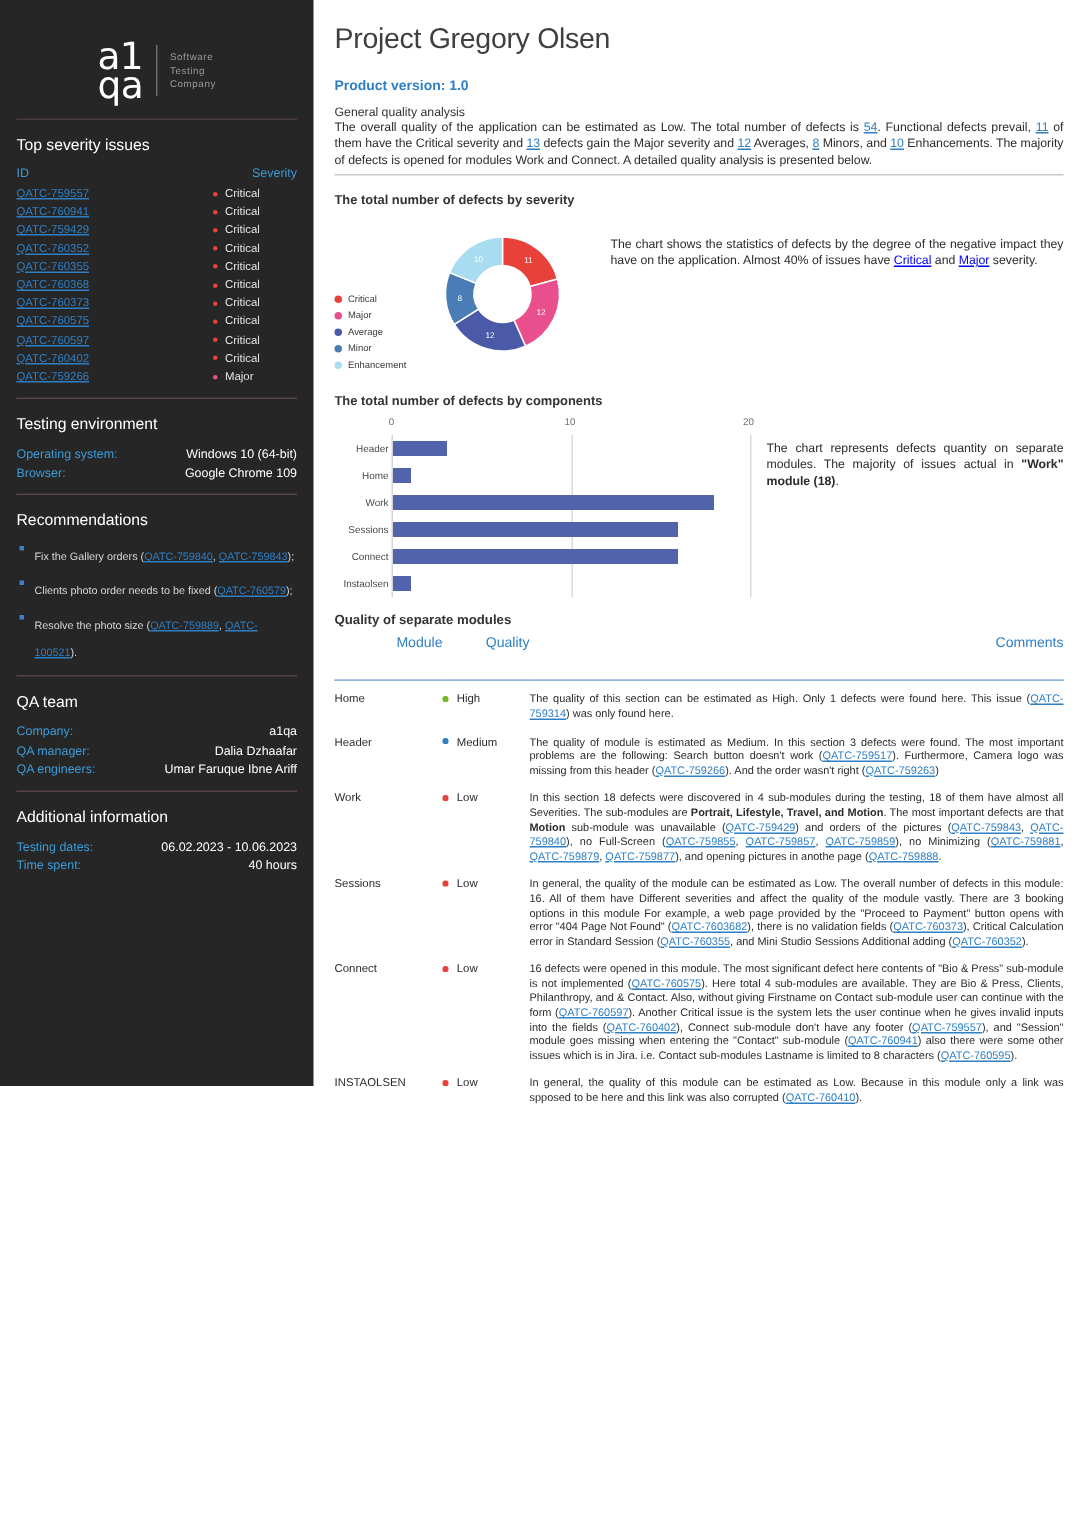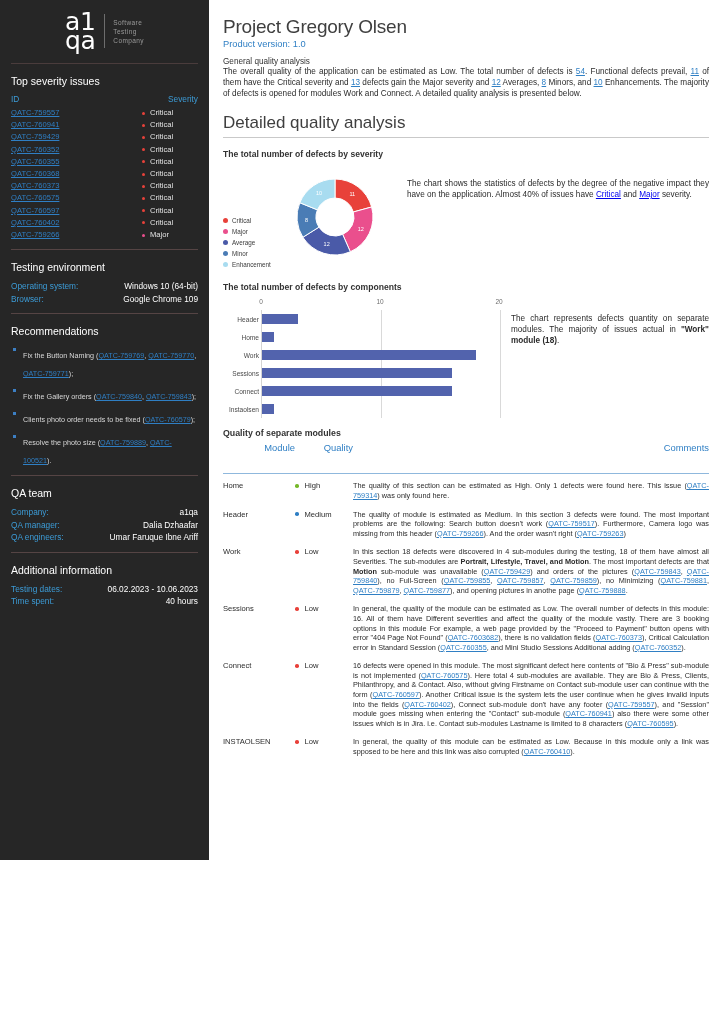--- a/index.html
+++ b/index.html
@@ -6,23 +6,23 @@
   html, body {
     width: 722px; height: 1024px;
     background: #ffffff;
     font-family: "Liberation Sans", sans-serif;
     overflow: hidden;
   }
   .page { display: flex; width: 722px; height: 1024px; }
 
   
   .sidebar {
-    width: 209px; height: 860px;
+    width: 209px; height: 724px;
     background: #262626;
-    padding: 0 11px;
+    padding: 16px 11px;
     color: #ffffff;
     flex: 0 0 209px;
     position: relative;
   }
   .logo-row { display: flex; align-items: center; padding: 12px 0 4px 0; justify-content: center; }
   .logo-mark {
     font-family: "DejaVu Sans", sans-serif;
     font-size: 25px; line-height: 19px; font-weight: 400;
     color: #ffffff; letter-spacing: -0.5px; text-align: left;
     padding-right: 9px;
@@ -59,21 +59,21 @@
   .rec-text { color: #d8d8d8; font-size: 7.2px; line-height: 9.4px; text-align: justify; }
   .rec-text a { color: #2f7fc4; text-decoration: underline; }
 
   .qa-row { display: flex; justify-content: space-between; line-height: 12.5px; }
   .qa-key { color: #3c9bd6; font-size: 8.3px; }
   .qa-val { color: #ffffff; font-size: 8.3px; }
 
   
   .main { flex: 1; padding: 14px 13px 0 14px; background: #fff; color: #333; }
   .proj-title { font-size: 19px; font-weight: 400; color: #3f3f3f; letter-spacing: -0.2px; line-height: 25px; }
-  .prod-ver { font-size: 9.3px; color: #2f7fc4; margin-top: 0; font-weight: 400; }
+  .prod-ver { font-size: 9.3px; color: #2f7fc4; margin-top: 13px; font-weight: 700; }
   .sec-sub { font-size: 8.2px; font-weight: normal; color: #333; margin-top: 8px; }
   .para { font-size: 8.2px; line-height: 10.8px; color: #2b2b2b; text-align: justify; margin-top: 1px; }
   .para a, .lnk { color: #2f7fc4; text-decoration: underline; }
 
   .h2 { font-size: 17px; font-weight: 400; color: #3f3f3f; margin-top: 14px; }
   .h2-rule { height: 1px; background: #c9c9c9; margin-top: 4px; }
 
   .chart-title { font-size: 8.6px; font-weight: bold; color: #333; margin-top: 11px; }
 
   .donut-block { display: flex; margin-top: 8px; }
@@ -235,21 +235,20 @@
         </div>
         <div class="env-row">
           <span class="env-key">Browser:</span>
           <span class="env-val">Google Chrome 109</span>
         </div>
       </div>
     <div class="hr2"></div>
 
     <div class="sb-title">Recommendations</div>
     <ul class="rec-list" id="rec-list">
-        <li class="rec-item"><span class="rec-bullet"></span><span class="rec-text">Fix the Button Naming (<a href="#">QATC-759769</a>, <a href="#">QATC-759770</a>, <a href="#">QATC-759771</a>);</span></li>
         <li class="rec-item"><span class="rec-bullet"></span><span class="rec-text">Fix the Gallery orders (<a href="#">QATC-759840</a>, <a href="#">QATC-759843</a>);</span></li>
         <li class="rec-item"><span class="rec-bullet"></span><span class="rec-text">Clients photo order needs to be fixed (<a href="#">QATC-760579</a>);</span></li>
         <li class="rec-item"><span class="rec-bullet"></span><span class="rec-text">Resolve the photo size (<a href="#">QATC-759889</a>, <a href="#">QATC-100521</a>).</span></li>
       </ul>
     <div class="hr2"></div>
 
     <div class="sb-title">QA team</div>
     <div id="qa-list">
         <div class="qa-row">
           <span class="qa-key">Company:</span>
@@ -279,21 +278,20 @@
       </div>
   </aside>
 
   <main class="main">
     <h1 class="proj-title">Project Gregory Olsen</h1>
     <div class="prod-ver">Product version: 1.0</div>
 
     <div class="sec-sub">General quality analysis</div>
     <p class="para" id="general-text"><span>The overall quality of the application can be estimated as Low. The total number of defects is </span><a href="#">54</a><span>. Functional defects prevail, </span><a href="#">11</a><span> of them have the Critical severity and </span><a href="#">13</a><span> defects gain the Major severity and </span><a href="#">12</a><span> Averages, </span><a href="#">8</a><span> Minors, and </span><a href="#">10</a><span> Enhancements. The majority of defects is opened for modules Work and Connect. A detailed quality analysis is presented below.</span></p>
 
-    <h2 class="h2">Detailed quality analysis</h2>
     <div class="h2-rule"></div>
 
     <div class="chart-title">The total number of defects by severity</div>
 
     <div class="donut-block">
       <div class="legend" id="donut-legend">
           <div class="legend-item">
             <span class="legend-dot" style="background:#e8413a"></span>
             <span class="legend-label">Critical</span>
           </div>

